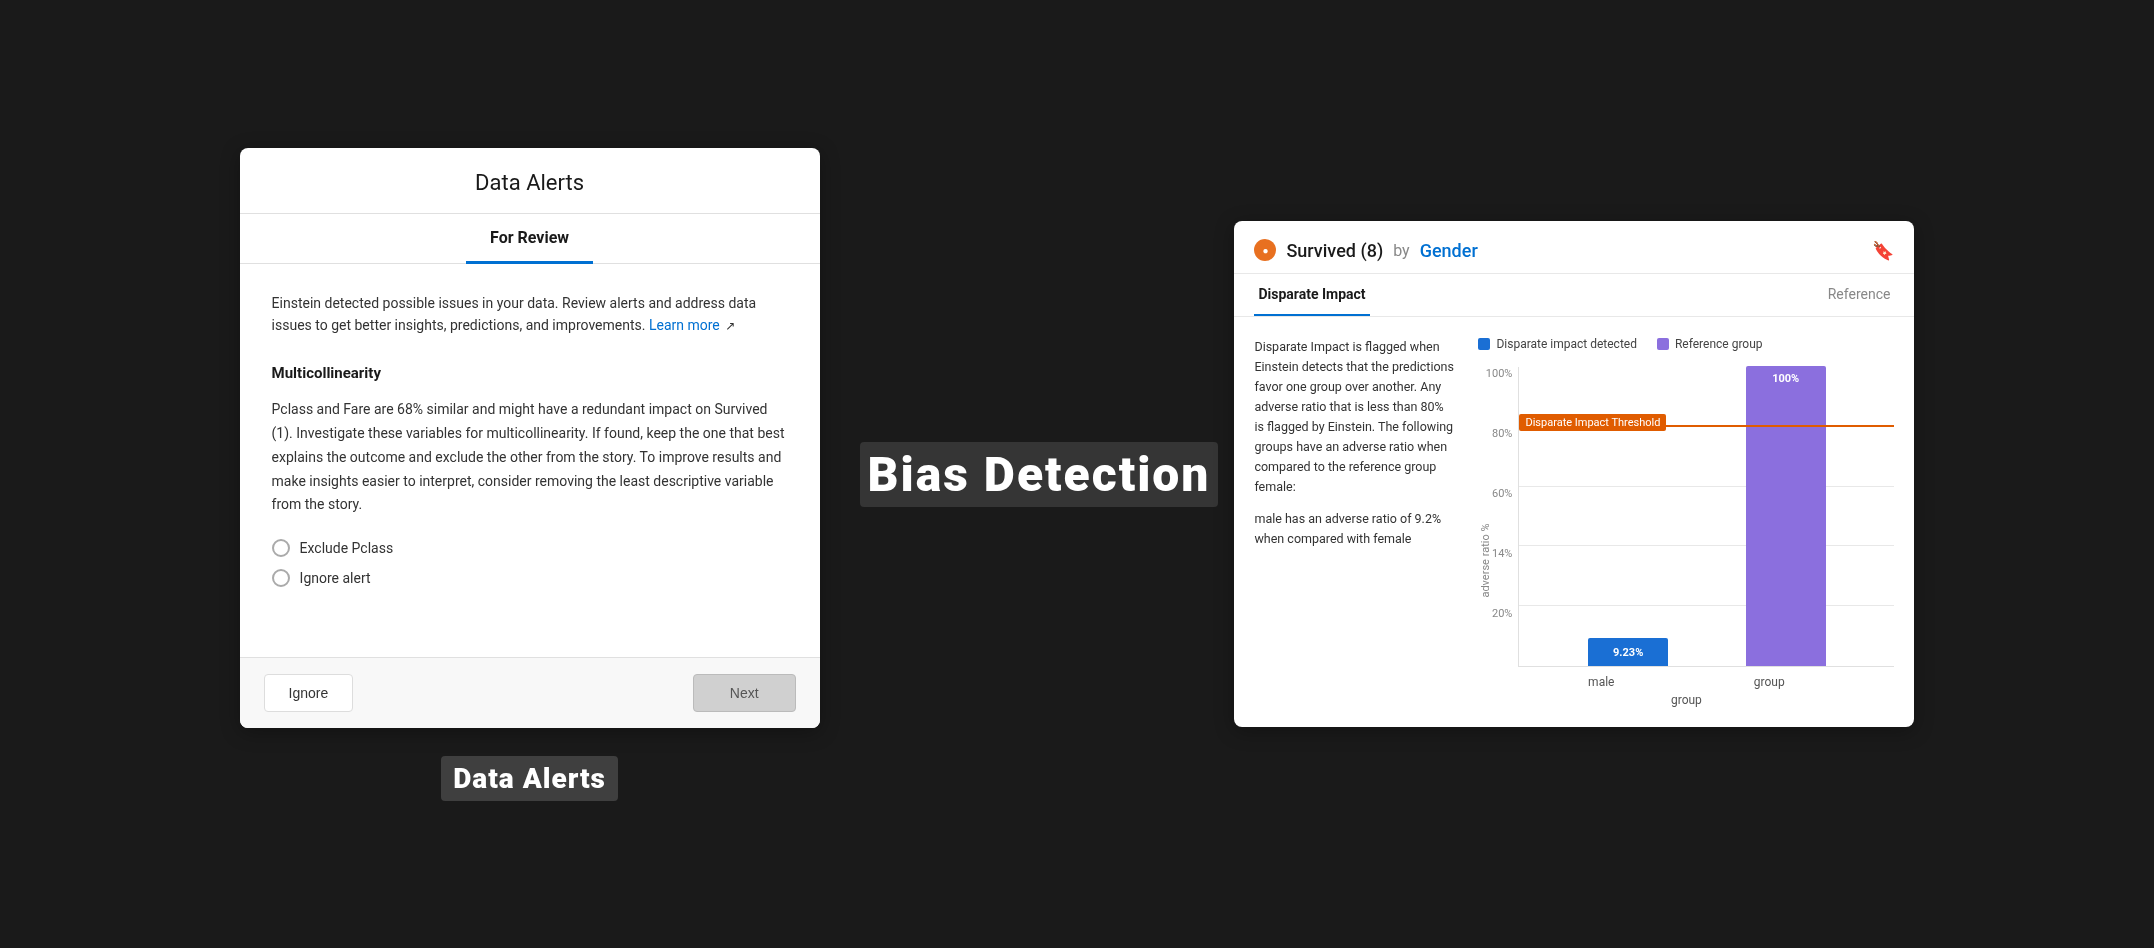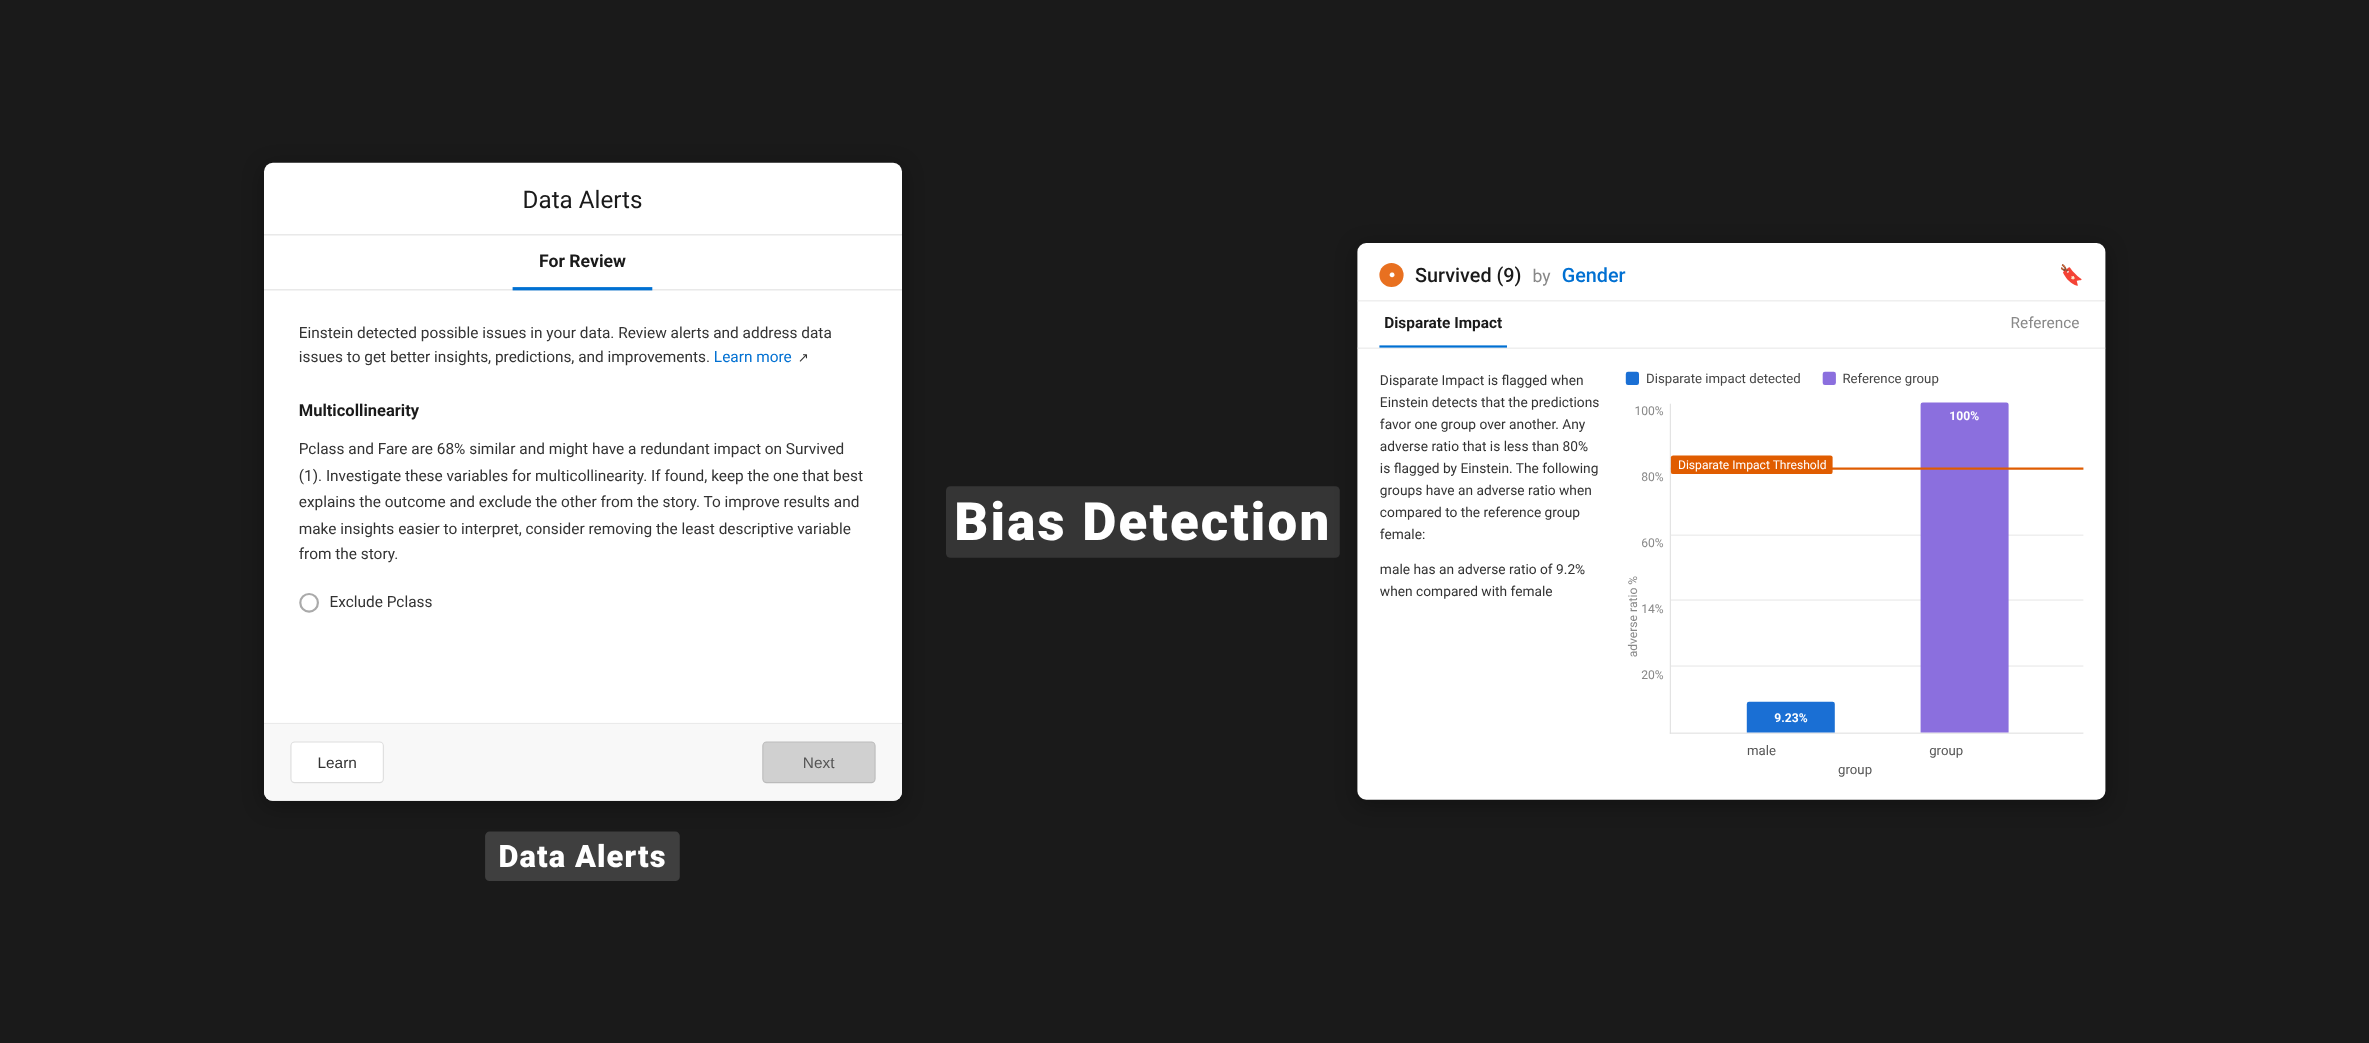--- a/index.html
+++ b/index.html
@@ -334,43 +334,47 @@
 
       <div class="section-title">Multicollinearity</div>
 
       <p class="description-text">Pclass and Fare are 68% similar and might have a redundant impact on Survived (1). Investigate these variables for multicollinearity. If found, keep the one that best explains the outcome and exclude the other from the story. To improve results and make insights easier to interpret, consider removing the least descriptive variable from the story.</p>
 
       <div class="radio-group">
         <label class="radio-item">
           <span class="radio-circle"></span>
           <span>Exclude Pclass</span>
         </label>
+        <label class="radio-item">
+          <span class="radio-circle"></span>
+          <span>Ignore alert</span>
+        </label>
       </div>
     </div>
 
     <div class="panel-footer">
-      <button class="btn-cancel">Learn</button>
+      <button class="btn-cancel">Ignore</button>
       <button class="btn-next">Next</button>
     </div>
   </div>
 
   <div class="bottom-label">
     <span class="bottom-label-text">Data Alerts</span>
   </div>
 </div>
 
 <div class="right-section">
   <div class="bias-title-label">Bias Detection</div>
 
   <div class="bias-panel">
 
     <div class="bias-header">
       <div class="bias-header-left">
         <div class="survived-icon">●</div>
-        <span class="survived-text">Survived (9)</span>
+        <span class="survived-text">Survived (8)</span>
         <span class="by-text">by</span>
         <span class="gender-text">Gender</span>
       </div>
       <span class="bookmark-icon">🔖</span>
     </div>
 
     <div class="bias-tabs">
       <div class="bias-tab active">Disparate Impact</div>
       <div class="bias-tab">Reference</div>
     </div>

